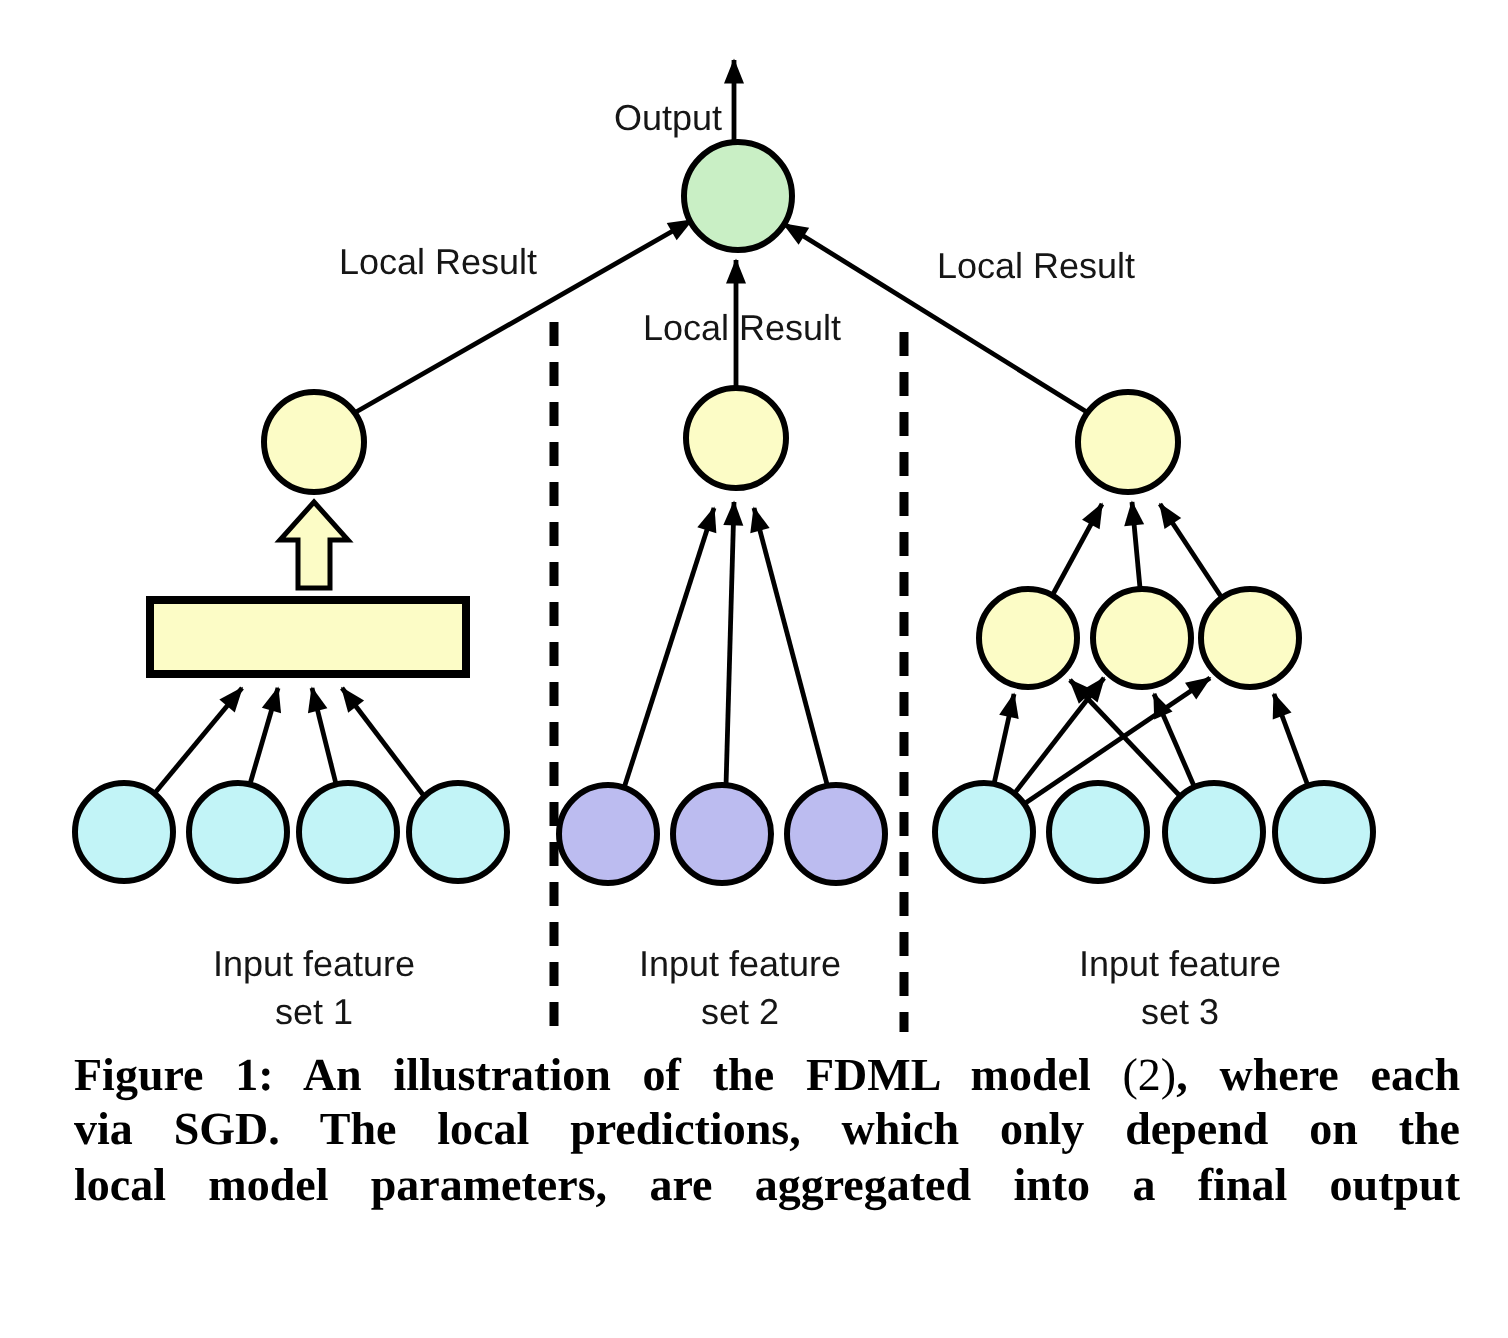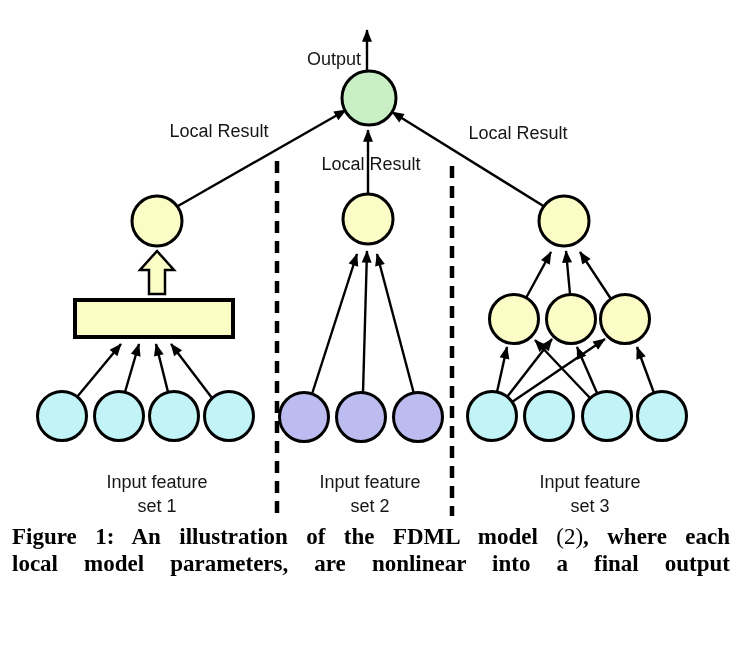--- a/index.html
+++ b/index.html
@@ -11,21 +11,21 @@
   }
   svg text {
     font-family:"Liberation Sans", sans-serif;
     font-size:18px;
     fill:#161616;
   }
   .edge { stroke:#000; stroke-width:2.4; fill:none; }
   .node { stroke:#000; stroke-width:3; }
   .divider { stroke:#000; stroke-width:4.5; stroke-dasharray:12 8; }
   .caption {
-    margin:3px 24px 0 12px;
+    margin:3px 24px 0 37px;
     font-family:"Liberation Serif", serif;
     font-weight:700;
     font-size:23px;
     line-height:27.4px;
     color:#000;
   }
   .caption-line { text-align:justify; text-align-last:justify; }
   .caption-line.last { text-align-last:left; }
   .eqref { font-weight:400; }
 </style>
@@ -97,17 +97,18 @@
   <circle class="node" cx="549" cy="416" r="24.5" fill="#c2f4f7"></circle>
   <circle class="node" cx="607" cy="416" r="24.5" fill="#c2f4f7"></circle>
   <circle class="node" cx="662" cy="416" r="24.5" fill="#c2f4f7"></circle>
   <text x="590" y="488" text-anchor="middle">Input feature</text>
   <text x="590" y="512" text-anchor="middle">set 3</text>
 </svg>
 
 
 <div class="caption">
   <div class="caption-line"><span>Figure 1: An illustration of the FDML model </span><span class="eqref">(2)</span><span>, where each</span></div>
-  <div class="caption-line">local model parameters, are nonlinear into a final output</div>
+  <div class="caption-line">via SGD. The local predictions, which only depend on the</div>
+  <div class="caption-line">local model parameters, are aggregated into a final output</div>
 </div>
 
 
 
 
 </body></html>

